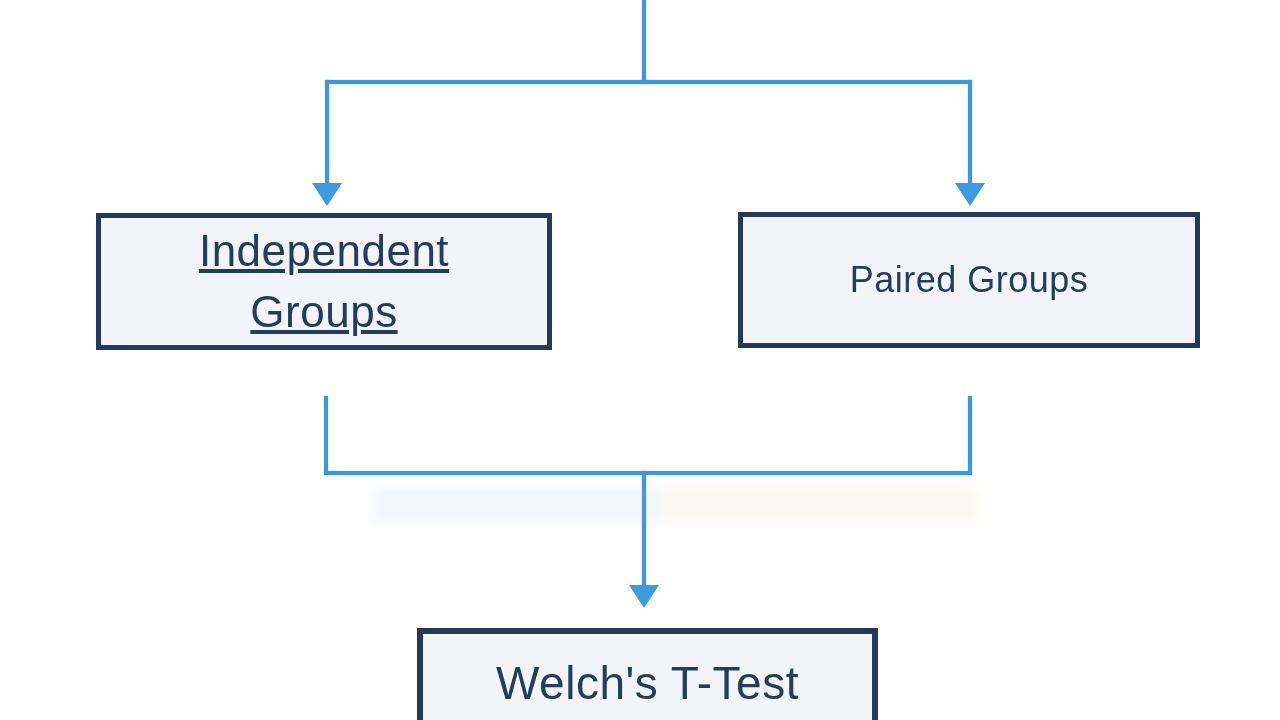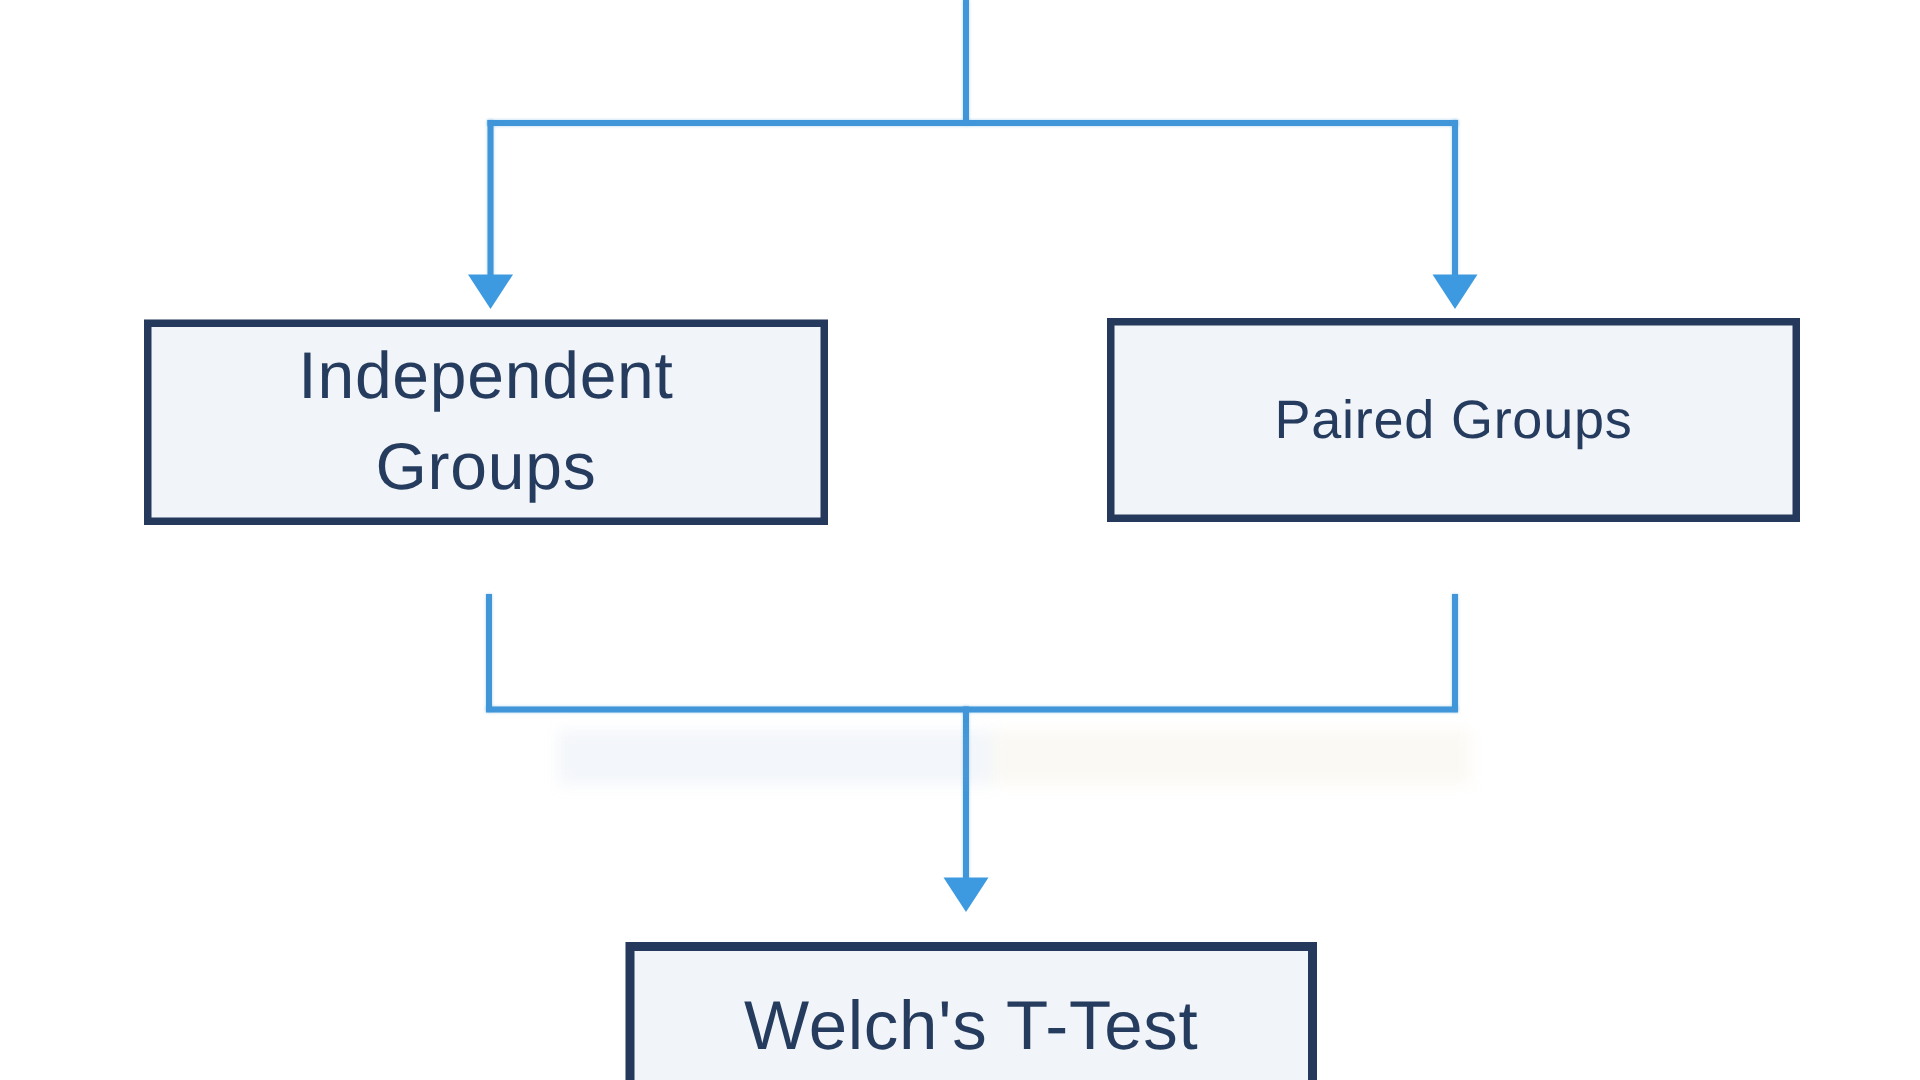--- a/index.html
+++ b/index.html
@@ -48,21 +48,21 @@
     text-align:center;
     color:var(--node-text);
     font-weight:500;
     letter-spacing:0.5px;
   }
   .node-label{display:inline-block;}
   .node-independent{
     left:96px;top:213px;width:456px;height:137px;
     font-size:44px;line-height:1.38;
   }
-  .node-independent .node-label{max-width:330px;}
+  .node-independent .node-label{max-width:330px;text-decoration:underline;}
   .node-paired{
     left:738px;top:212px;width:462px;height:136px;
     font-size:36px;line-height:1.2;
   }
   .node-welch{
     left:417px;top:628px;width:461px;height:130px;
     border-width:6px;
     font-size:46px;line-height:1.2;
     align-items:flex-start;
   }

